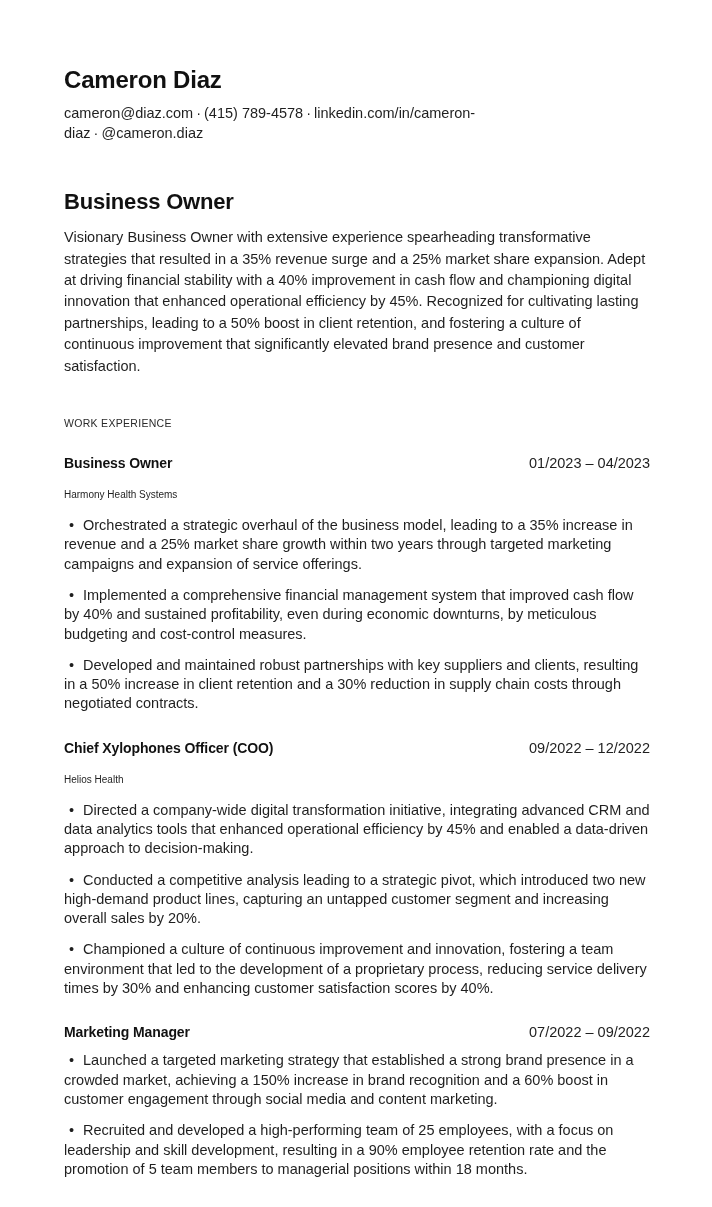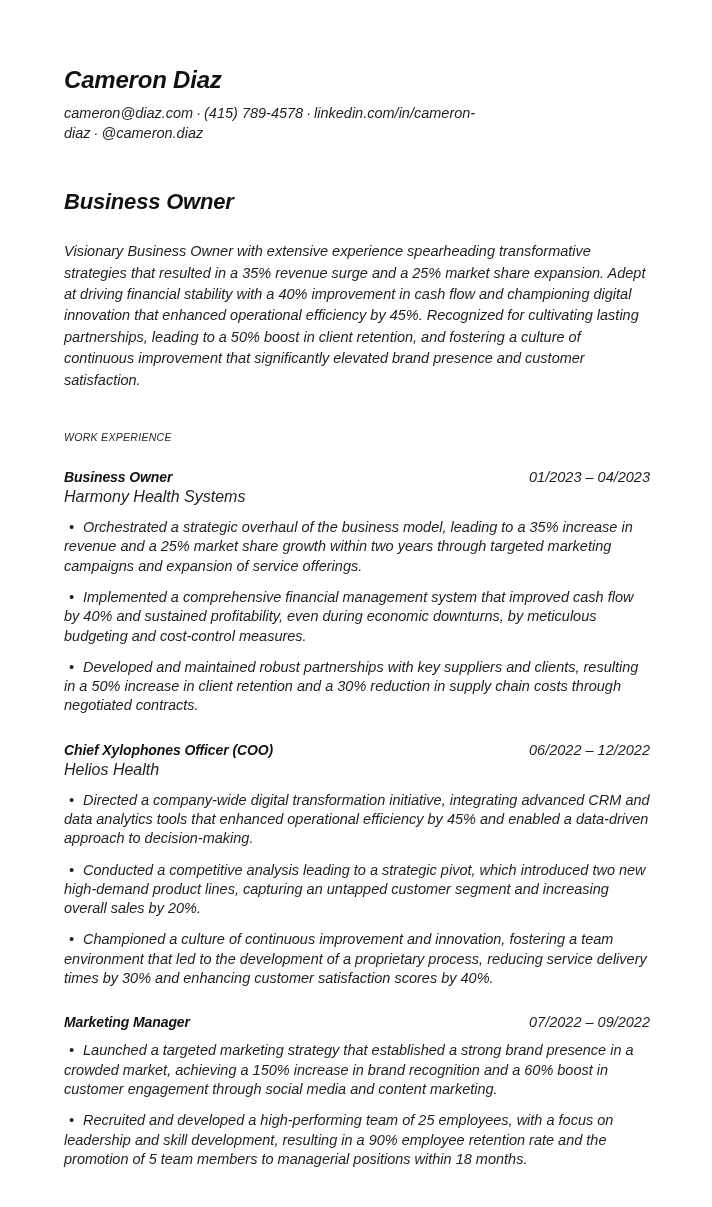--- a/index.html
+++ b/index.html
@@ -20,21 +20,20 @@
     width: 712px;
     height: 1207px;
     overflow: hidden;
     background: #ffffff;
   }
   .content {
     position: absolute;
     left: 64px;
     top: 0;
     width: 586px;
-    font-style: italic;
   }
 
   
   .name {
     font-size: 24px;
     font-weight: bold;
     letter-spacing: -0.2px;
     line-height: 1.2;
     margin: 0;
     padding-top: 66px;
@@ -58,21 +57,21 @@
     font-weight: bold;
     letter-spacing: -0.2px;
     line-height: 1.2;
     margin: 0;
     padding-top: 46px;
     color: #111111;
   }
   .summary {
     font-size: 14.5px;
     line-height: 21.4px;
-    margin-top: 26px;
+    margin-top: 12px;
     color: #1f1f1f;
     text-align: left;
   }
 
   
   .section-title {
     font-size: 10.5px;
     letter-spacing: 0.3px;
     color: #2a2a2a;
     margin-top: 40px;
@@ -93,23 +92,23 @@
     color: #111111;
     letter-spacing: -0.1px;
   }
   .job-dates {
     font-size: 14.5px;
     color: #1f1f1f;
     white-space: nowrap;
     text-align: left;
   }
   .job-company {
-    font-size: 16px;
+    font-size: 10px;
     color: #1f1f1f;
-    margin-top: 2px;
+    margin-top: 14px;
     line-height: 20px;
   }
 
   .bullets {
     list-style: none;
     margin: 0;
     padding: 0;
   }
   .bullet {
     position: relative;
@@ -155,21 +154,21 @@
       <ul class="bullets">
         <li class="bullet"><span class="dot">•</span><span>Orchestrated a strategic overhaul of the business model, leading to a 35% increase in revenue and a 25% market share growth within two years through targeted marketing campaigns and expansion of service offerings.</span></li>
         <li class="bullet"><span class="dot">•</span><span>Implemented a comprehensive financial management system that improved cash flow by 40% and sustained profitability, even during economic downturns, by meticulous budgeting and cost-control measures.</span></li>
         <li class="bullet"><span class="dot">•</span><span>Developed and maintained robust partnerships with key suppliers and clients, resulting in a 50% increase in client retention and a 30% reduction in supply chain costs through negotiated contracts.</span></li>
       </ul>
     </div>
 
     <div class="job">
       <div class="job-head">
         <span class="job-title">Chief Xylophones Officer (COO)</span>
-        <span class="job-dates">06/2022 – 12/2022</span>
+        <span class="job-dates">09/2022 – 12/2022</span>
       </div>
       <div class="job-company">Helios Health</div>
       <ul class="bullets">
         <li class="bullet"><span class="dot">•</span><span>Directed a company-wide digital transformation initiative, integrating advanced CRM and data analytics tools that enhanced operational efficiency by 45% and enabled a data-driven approach to decision-making.</span></li>
         <li class="bullet"><span class="dot">•</span><span>Conducted a competitive analysis leading to a strategic pivot, which introduced two new high-demand product lines, capturing an untapped customer segment and increasing overall sales by 20%.</span></li>
         <li class="bullet"><span class="dot">•</span><span>Championed a culture of continuous improvement and innovation, fostering a team environment that led to the development of a proprietary process, reducing service delivery times by 30% and enhancing customer satisfaction scores by 40%.</span></li>
       </ul>
     </div>
 
     <div class="job">

